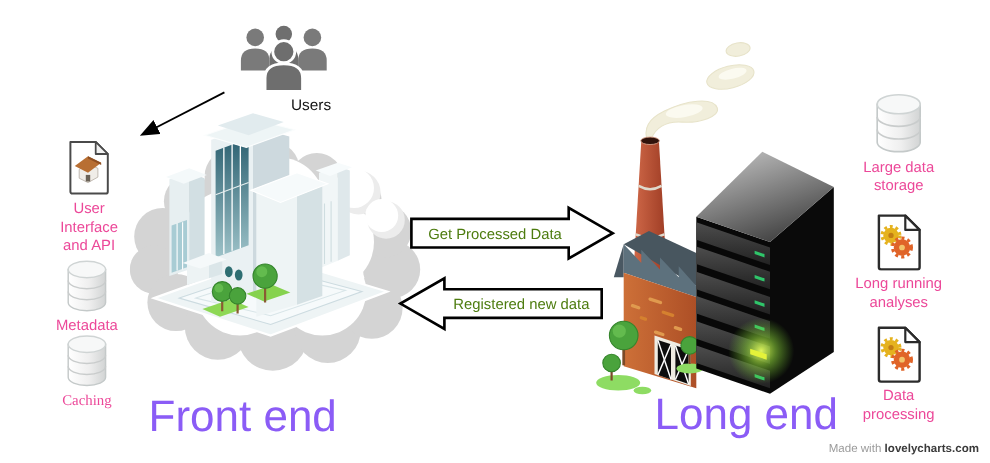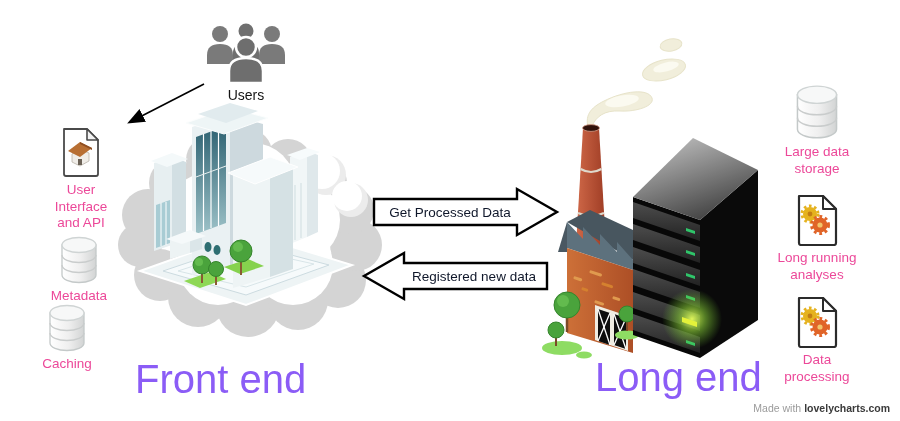--- a/index.html
+++ b/index.html
@@ -5,21 +5,21 @@
   html,body{margin:0;padding:0;background:#fff;}
   .canvas{position:relative;width:900px;height:421px;background:#ffffff;overflow:hidden;
           font-family:"Liberation Sans",sans-serif;color:#141414;}
   .comp{position:absolute;display:flex;flex-direction:column;align-items:center;}
   .lbl{font-size:13.5px;line-height:16.5px;text-align:center;color:#ec4899;margin-top:4px;}
   .title{position:absolute;font-size:40px;color:#8b5cf6;text-align:left;}
   .users-lbl{font-size:14px;margin-top:3px;text-align:center;color:#141414;}
   .flow{position:absolute;}
   .flow svg{position:absolute;left:0;top:0;}
   .flow-label{position:absolute;top:0;height:52px;display:flex;align-items:center;
-              justify-content:center;font-size:13.5px;color:#0f172a;white-space:nowrap;}
+              justify-content:center;font-size:13.5px;color:#4d7c0f;white-space:nowrap;}
   .credit{position:absolute;left:690px;top:402px;width:200px;text-align:right;
           font-size:10.5px;color:#9b9b9b;}
   .credit b{color:#3a3a3a;margin-left:3px;text-align:right;}
   svg{display:block;}
 </style>
 </head>
 <body>
 
 <div class="canvas">
 
@@ -211,21 +211,21 @@
         <polygon points="146,242 155,245 155,248 146,245"></polygon>
         <polygon points="146,265 155,268 155,271 146,268"></polygon>
         <polygon points="146,287 155,290 155,293 146,290"></polygon>
         <polygon points="146,332 155,335 155,338 146,335"></polygon>
       </g>
       <circle cx="152" cy="311" r="30" fill="url(#gGlow)"></circle>
       <polygon points="142,309 157,314 157,319 142,314" fill="#e4f23a"></polygon>
     </g>
   </svg>
 
-  <div class="comp" style="left:191px;top:20px;width:110px;">
+  <div class="comp" style="left:191px;top:20px;width:110px;align-items:flex-end;">
     <svg width="86" height="64" viewBox="0 0 86 64">
       <circle cx="17" cy="14" r="8" fill="#7a7a7a"></circle>
       <path d="M4,44 v-9 q0,-11 13,-11 q13,0 13,11 v9 z" fill="#7a7a7a"></path>
       <circle cx="69" cy="14" r="8" fill="#7a7a7a"></circle>
       <path d="M56,44 v-9 q0,-11 13,-11 q13,0 13,11 v9 z" fill="#7a7a7a"></path>
       <circle cx="43" cy="11" r="7.5" fill="#6f6f6f"></circle>
       <path d="M30,41 v-8 q0,-10 13,-10 q13,0 13,10 v8 z" fill="#6f6f6f"></path>
       <circle cx="43" cy="27" r="10" fill="#6e6e6e" stroke="#ffffff" stroke-width="2.5"></circle>
       <path d="M26,63 v-12 q0,-13 17,-13 q17,0 17,13 v12 z" fill="#6e6e6e" stroke="#ffffff" stroke-width="2.5"></path>
     </svg>
@@ -263,21 +263,21 @@
         </linearGradient>
       </defs>
       <path d="M3,9 v30 a17,7.5 0 0 0 34,0 V9 z" fill="url(#cylA)" stroke="#c4c9c9" stroke-width="1.3"></path>
       <path d="M3,19 a17,7.5 0 0 0 34,0" fill="none" stroke="#c9cccc" stroke-width="1.3"></path>
       <path d="M3,29 a17,7.5 0 0 0 34,0" fill="none" stroke="#c9cccc" stroke-width="1.3"></path>
       <ellipse cx="20" cy="9" rx="17" ry="7.5" fill="#f7f8f8" stroke="#cfd4d4" stroke-width="1.3"></ellipse>
     </svg>
     <div class="lbl" style="width:100px;">Metadata</div>
   </div>
 
-  <div class="comp" style="left:12px;top:304px;width:110px;">
+  <div class="comp" style="left:24px;top:304px;width:110px;font-family:Liberation Serif, serif;">
     <svg width="40" height="48" viewBox="0 0 40 48">
       <defs>
         <linearGradient id="cylB" x1="0" y1="0" x2="1" y2="0">
           <stop offset="0" stop-color="#ffffff"></stop>
             <stop offset="0.55" stop-color="#efefef"></stop>
             <stop offset="1" stop-color="#d2d4d4"></stop>
         </linearGradient>
       </defs>
       <path d="M3,9 v30 a17,7.5 0 0 0 34,0 V9 z" fill="url(#cylB)" stroke="#c4c9c9" stroke-width="1.3"></path>
       <path d="M3,19 a17,7.5 0 0 0 34,0" fill="none" stroke="#c9cccc" stroke-width="1.3"></path>

